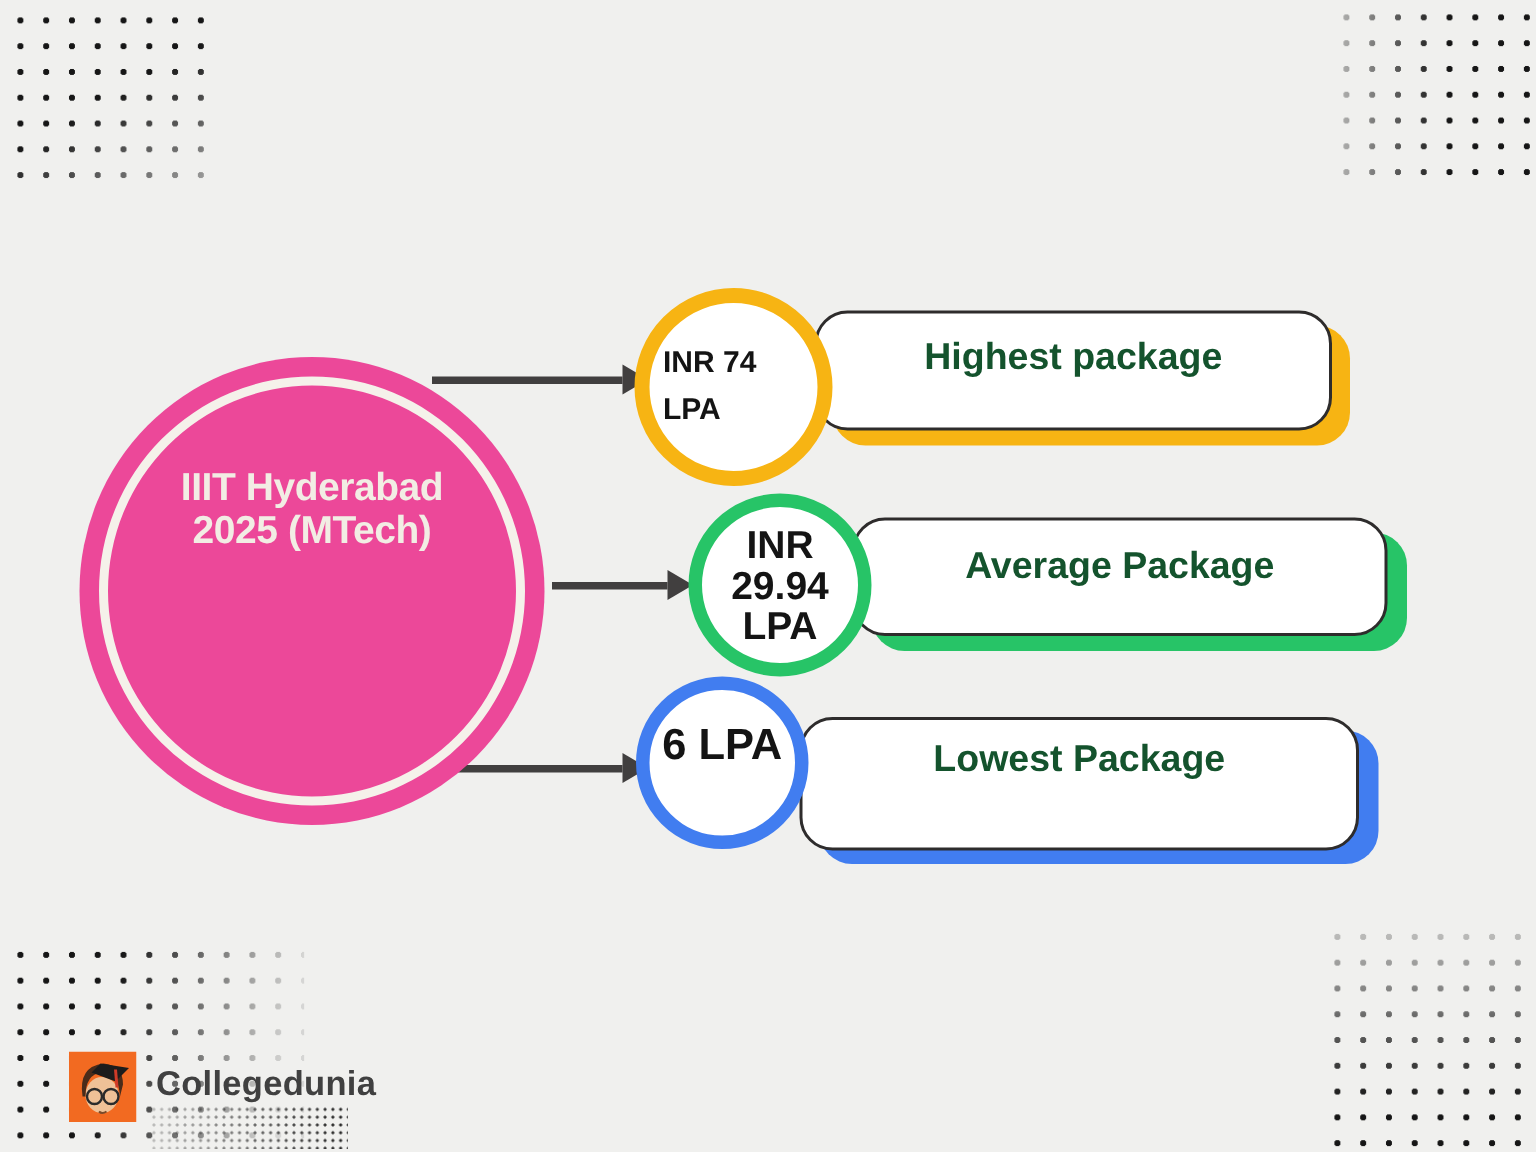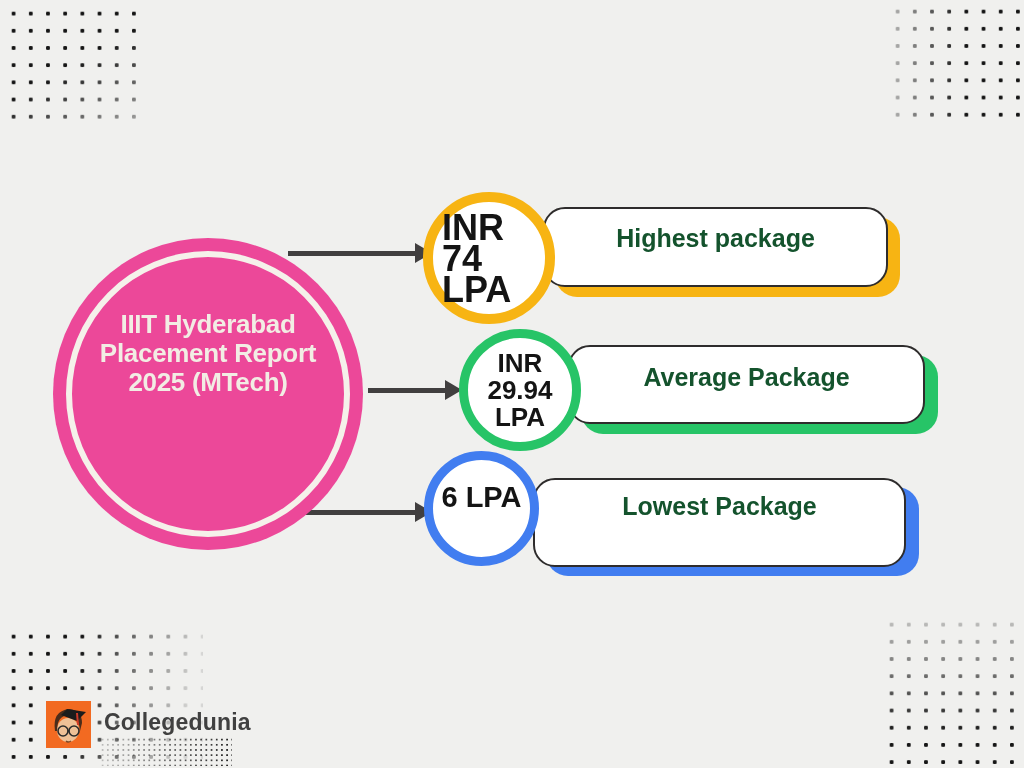--- a/index.html
+++ b/index.html
@@ -67,21 +67,21 @@
 
   
   .node-circle{
     position:absolute;background:#ffffff;border-radius:50%;
     display:flex;align-items:center;justify-content:center;
     font-weight:bold;color:#141414;z-index:4;
   }
   .node-circle .val{display:block;}
   .circle-highest{
     left:423px;top:192px;width:132px;height:132px;
-    border:10px solid #f7b413;font-size:36px;line-height:31px;
+    border:10px solid #f7b413;font-size:20px;line-height:31px;
   }
   .circle-highest .val-wrap{width:100%;text-align:left;padding-left:9px;}
   .circle-average{
     left:459px;top:329px;width:122px;height:122px;
     border:9px solid #27c467;font-size:26px;line-height:27px;text-align:center;
   }
   .circle-lowest{
     left:424px;top:451px;width:115px;height:115px;
     border:9px solid #417df0;font-size:29px;text-align:center;
   }
@@ -115,21 +115,20 @@
   <div class="dots dots-tl"></div>
   <div class="dots dots-tr"></div>
   <div class="dots dots-bl"></div>
   <div class="dots dots-br"></div>
   <div class="halftone"></div>
 
   <div class="main-circle">
     <div class="main-circle-ring"></div>
     <div class="main-title">
       <span>IIIT Hyderabad</span>
-      <span>Placement Report</span>
       <span>2025 (MTech)</span>
     </div>
   </div>
 
   <div class="arrow arrow-1">
     <div class="arrow-line"></div>
     <div class="arrow-head"></div>
   </div>
   <div class="arrow arrow-2">
     <div class="arrow-line"></div>

